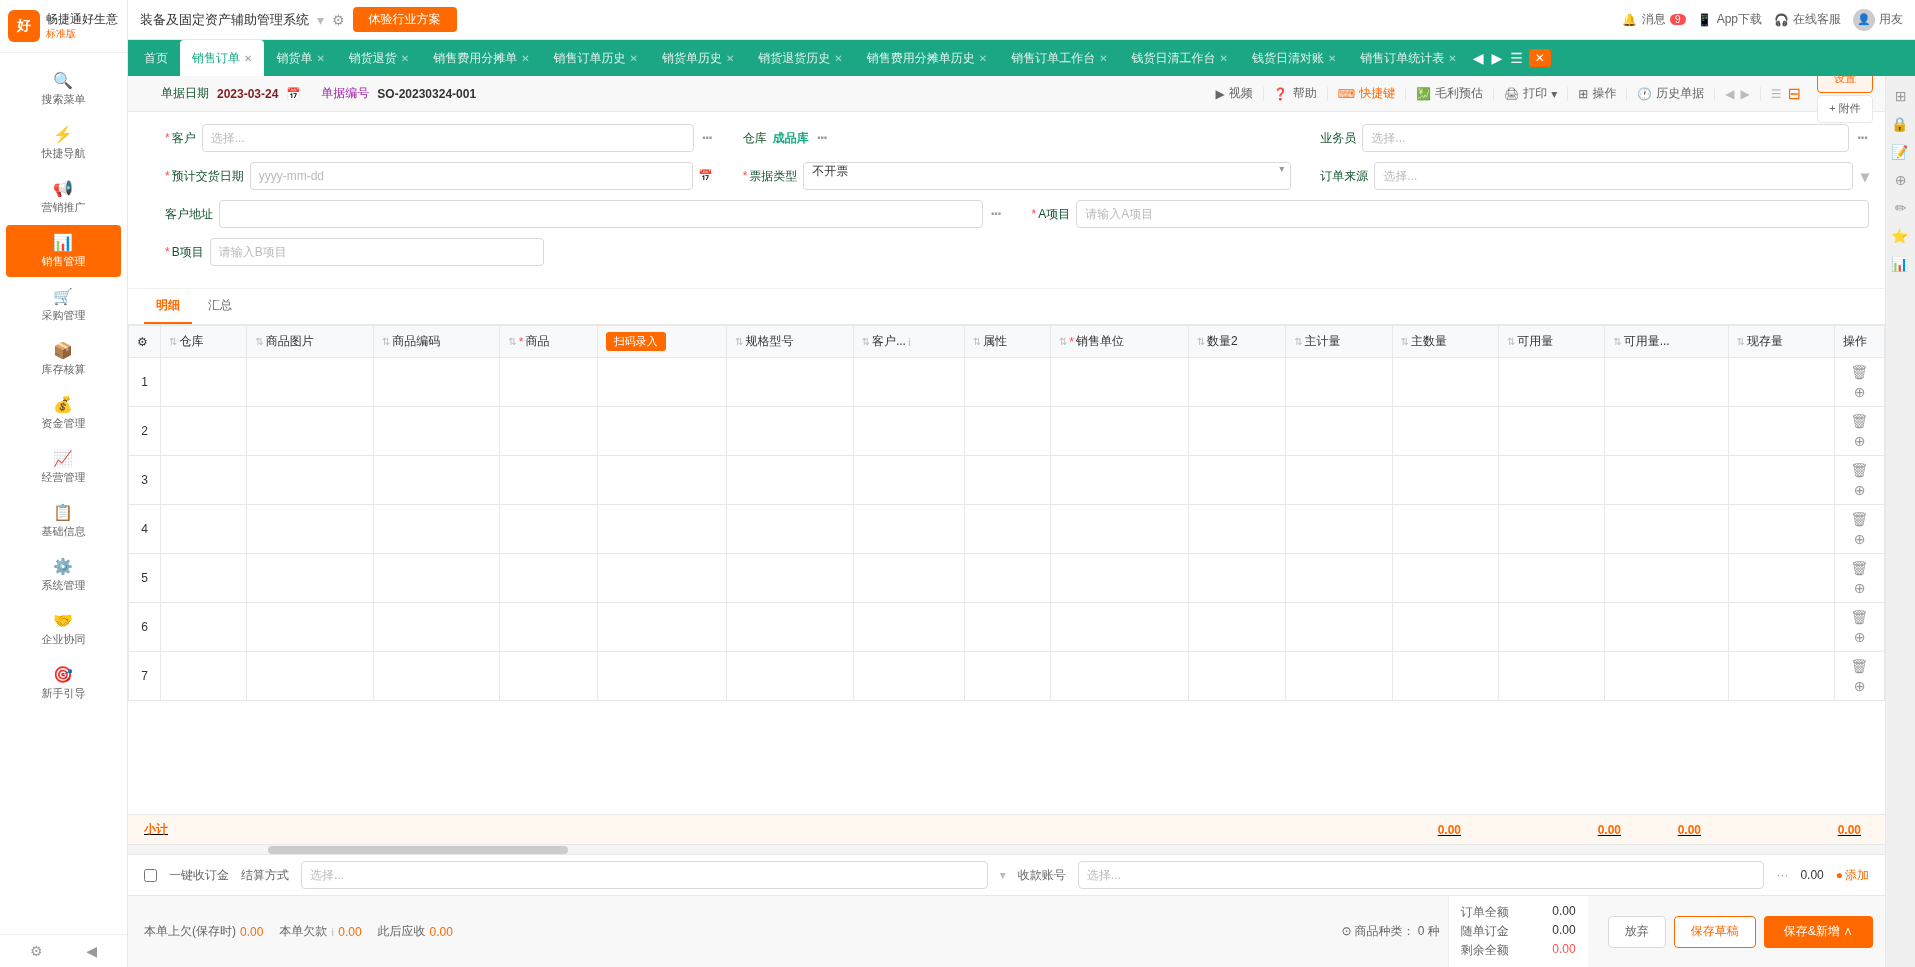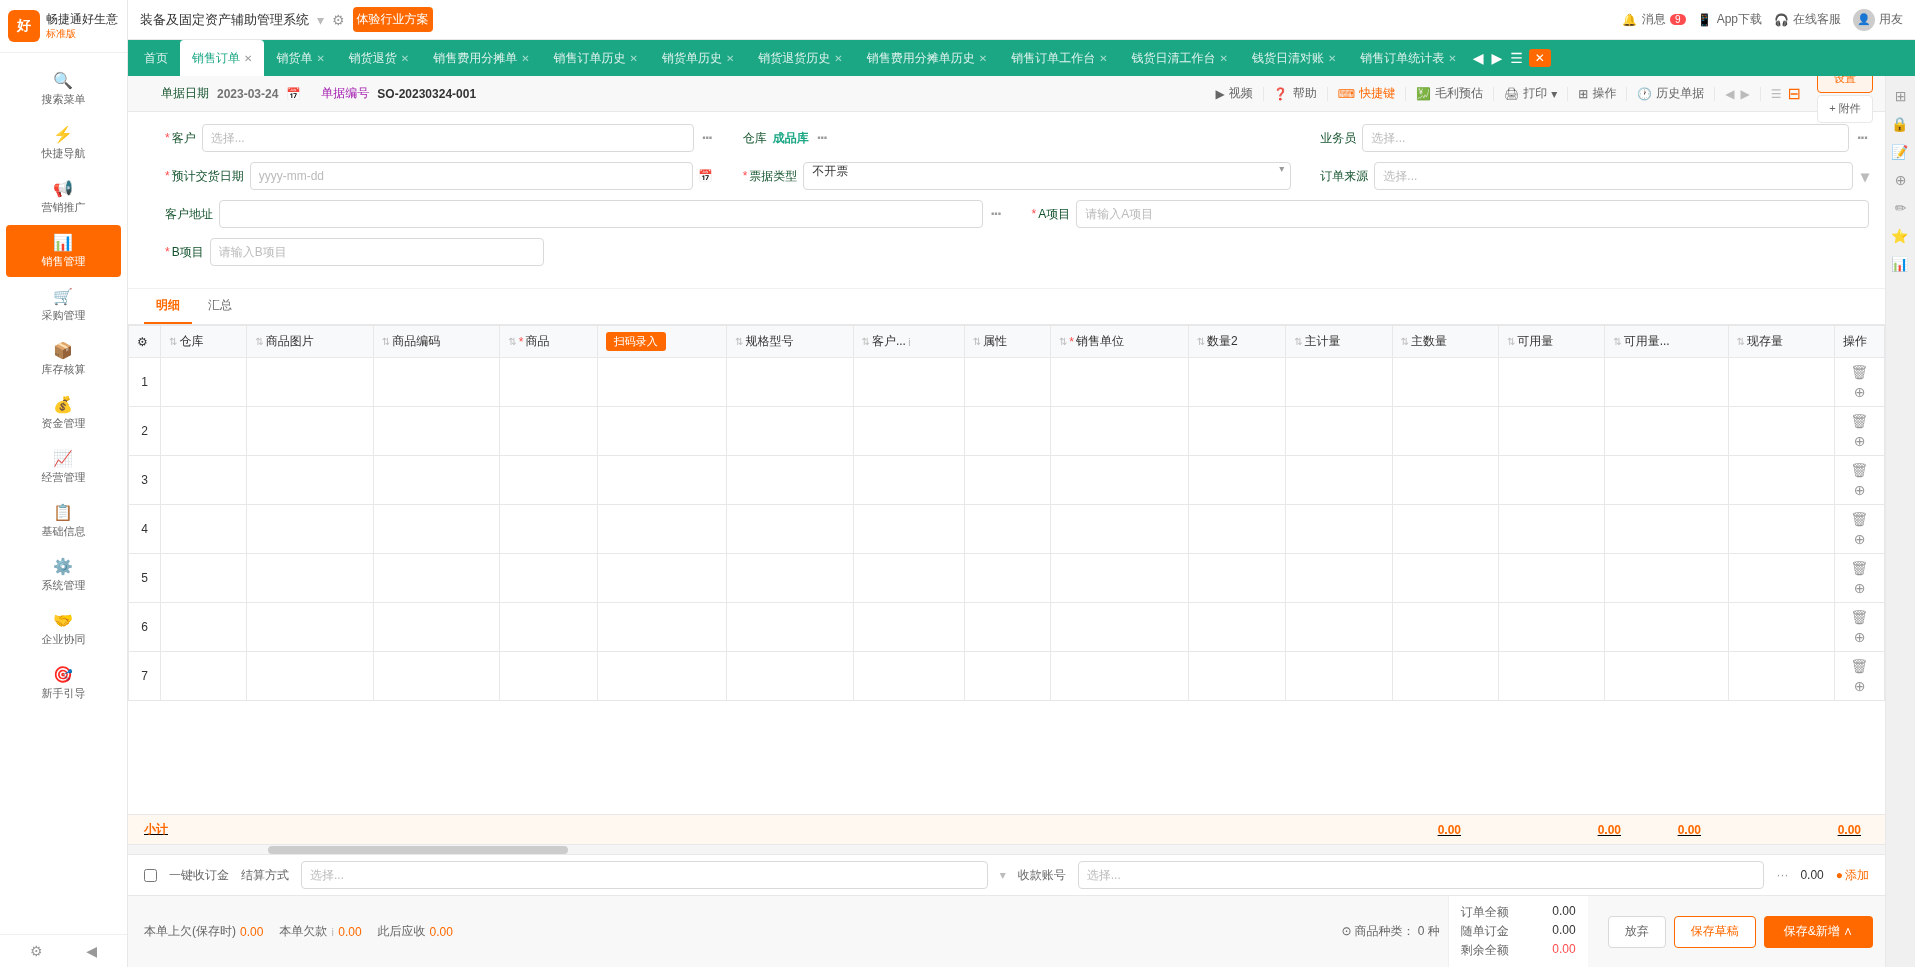--- a/index.html
+++ b/index.html
@@ -21,21 +21,21 @@
     .sidebar-bottom { padding: 8px; border-top: 1px solid #f0f0f0; display: flex; align-items: center; justify-content: space-around; }
     .sidebar-bottom-icon { color: #999; cursor: pointer; font-size: 14px; }
 
     
     .main-area { flex: 1; display: flex; flex-direction: column; overflow: hidden; }
 
     
     .topbar { height: 40px; background: #fff; border-bottom: 1px solid #e8e8e8; display: flex; align-items: center; padding: 0 12px; gap: 8px; }
     .topbar-title { font-size: 13px; color: #333; display: flex; align-items: center; gap: 4px; }
     .topbar-settings { color: #999; cursor: pointer; font-size: 14px; }
-    .topbar-btn { background: #ff6900; color: white; border: none; padding: 4px 4px; border-radius: 4px; cursor: pointer; font-size: 12px; }
+    .topbar-btn { background: #ff6900; color: white; border: none; padding: 4px 16px; border-radius: 4px; cursor: pointer; font-size: 12px; }
     .topbar-right { margin-left: auto; display: flex; align-items: center; gap: 12px; color: #666; }
     .topbar-right-item { display: flex; align-items: center; gap: 4px; cursor: pointer; font-size: 12px; }
     .badge { background: #ff4d4f; color: white; border-radius: 10px; padding: 0 4px; font-size: 10px; min-width: 16px; text-align: center; }
 
     
     .tabbar { height: 36px; background: #1ba784; display: flex; align-items: center; padding: 0 4px; overflow: hidden; }
     .tab-item { padding: 0 12px; height: 36px; display: flex; align-items: center; cursor: pointer; color: rgba(255,255,255,0.85); font-size: 12px; white-space: nowrap; position: relative; gap: 4px; }
     .tab-item.active { background: #fff; color: #1ba784; border-radius: 4px 4px 0 0; }
     .tab-item .tab-close { font-size: 10px; color: rgba(255,255,255,0.6); }
     .tab-item.active .tab-close { color: #999; }
@@ -278,21 +278,21 @@
       <button class="tab-nav-btn">☰</button>
       <button class="tab-close-all">✕</button>
     </div>
 
     <div class="content">
       <div class="form-area">
 
         <div class="form-toolbar">
           <div class="form-field" style="flex:none;gap:8px;">
             <span class="form-label">单据日期</span>
-            <span style="font-weight:bold;color:#737373;">2023-03-24</span>
+            <span style="font-weight:bold;color:#7f1d1d;">2023-03-24</span>
             <span style="cursor:pointer;color:#999;">📅</span>
             <span style="margin-left:12px;color:#a21caf;">单据编号</span>
             <span style="font-weight:bold;color:#333;">SO-20230324-001</span>
           </div>
           <div style="margin-left:auto;display:flex;align-items:center;gap:6px;">
             <div class="form-toolbar-item">
               <span>▶</span>
               <span>视频</span>
             </div>
             <div class="toolbar-divider"></div>

